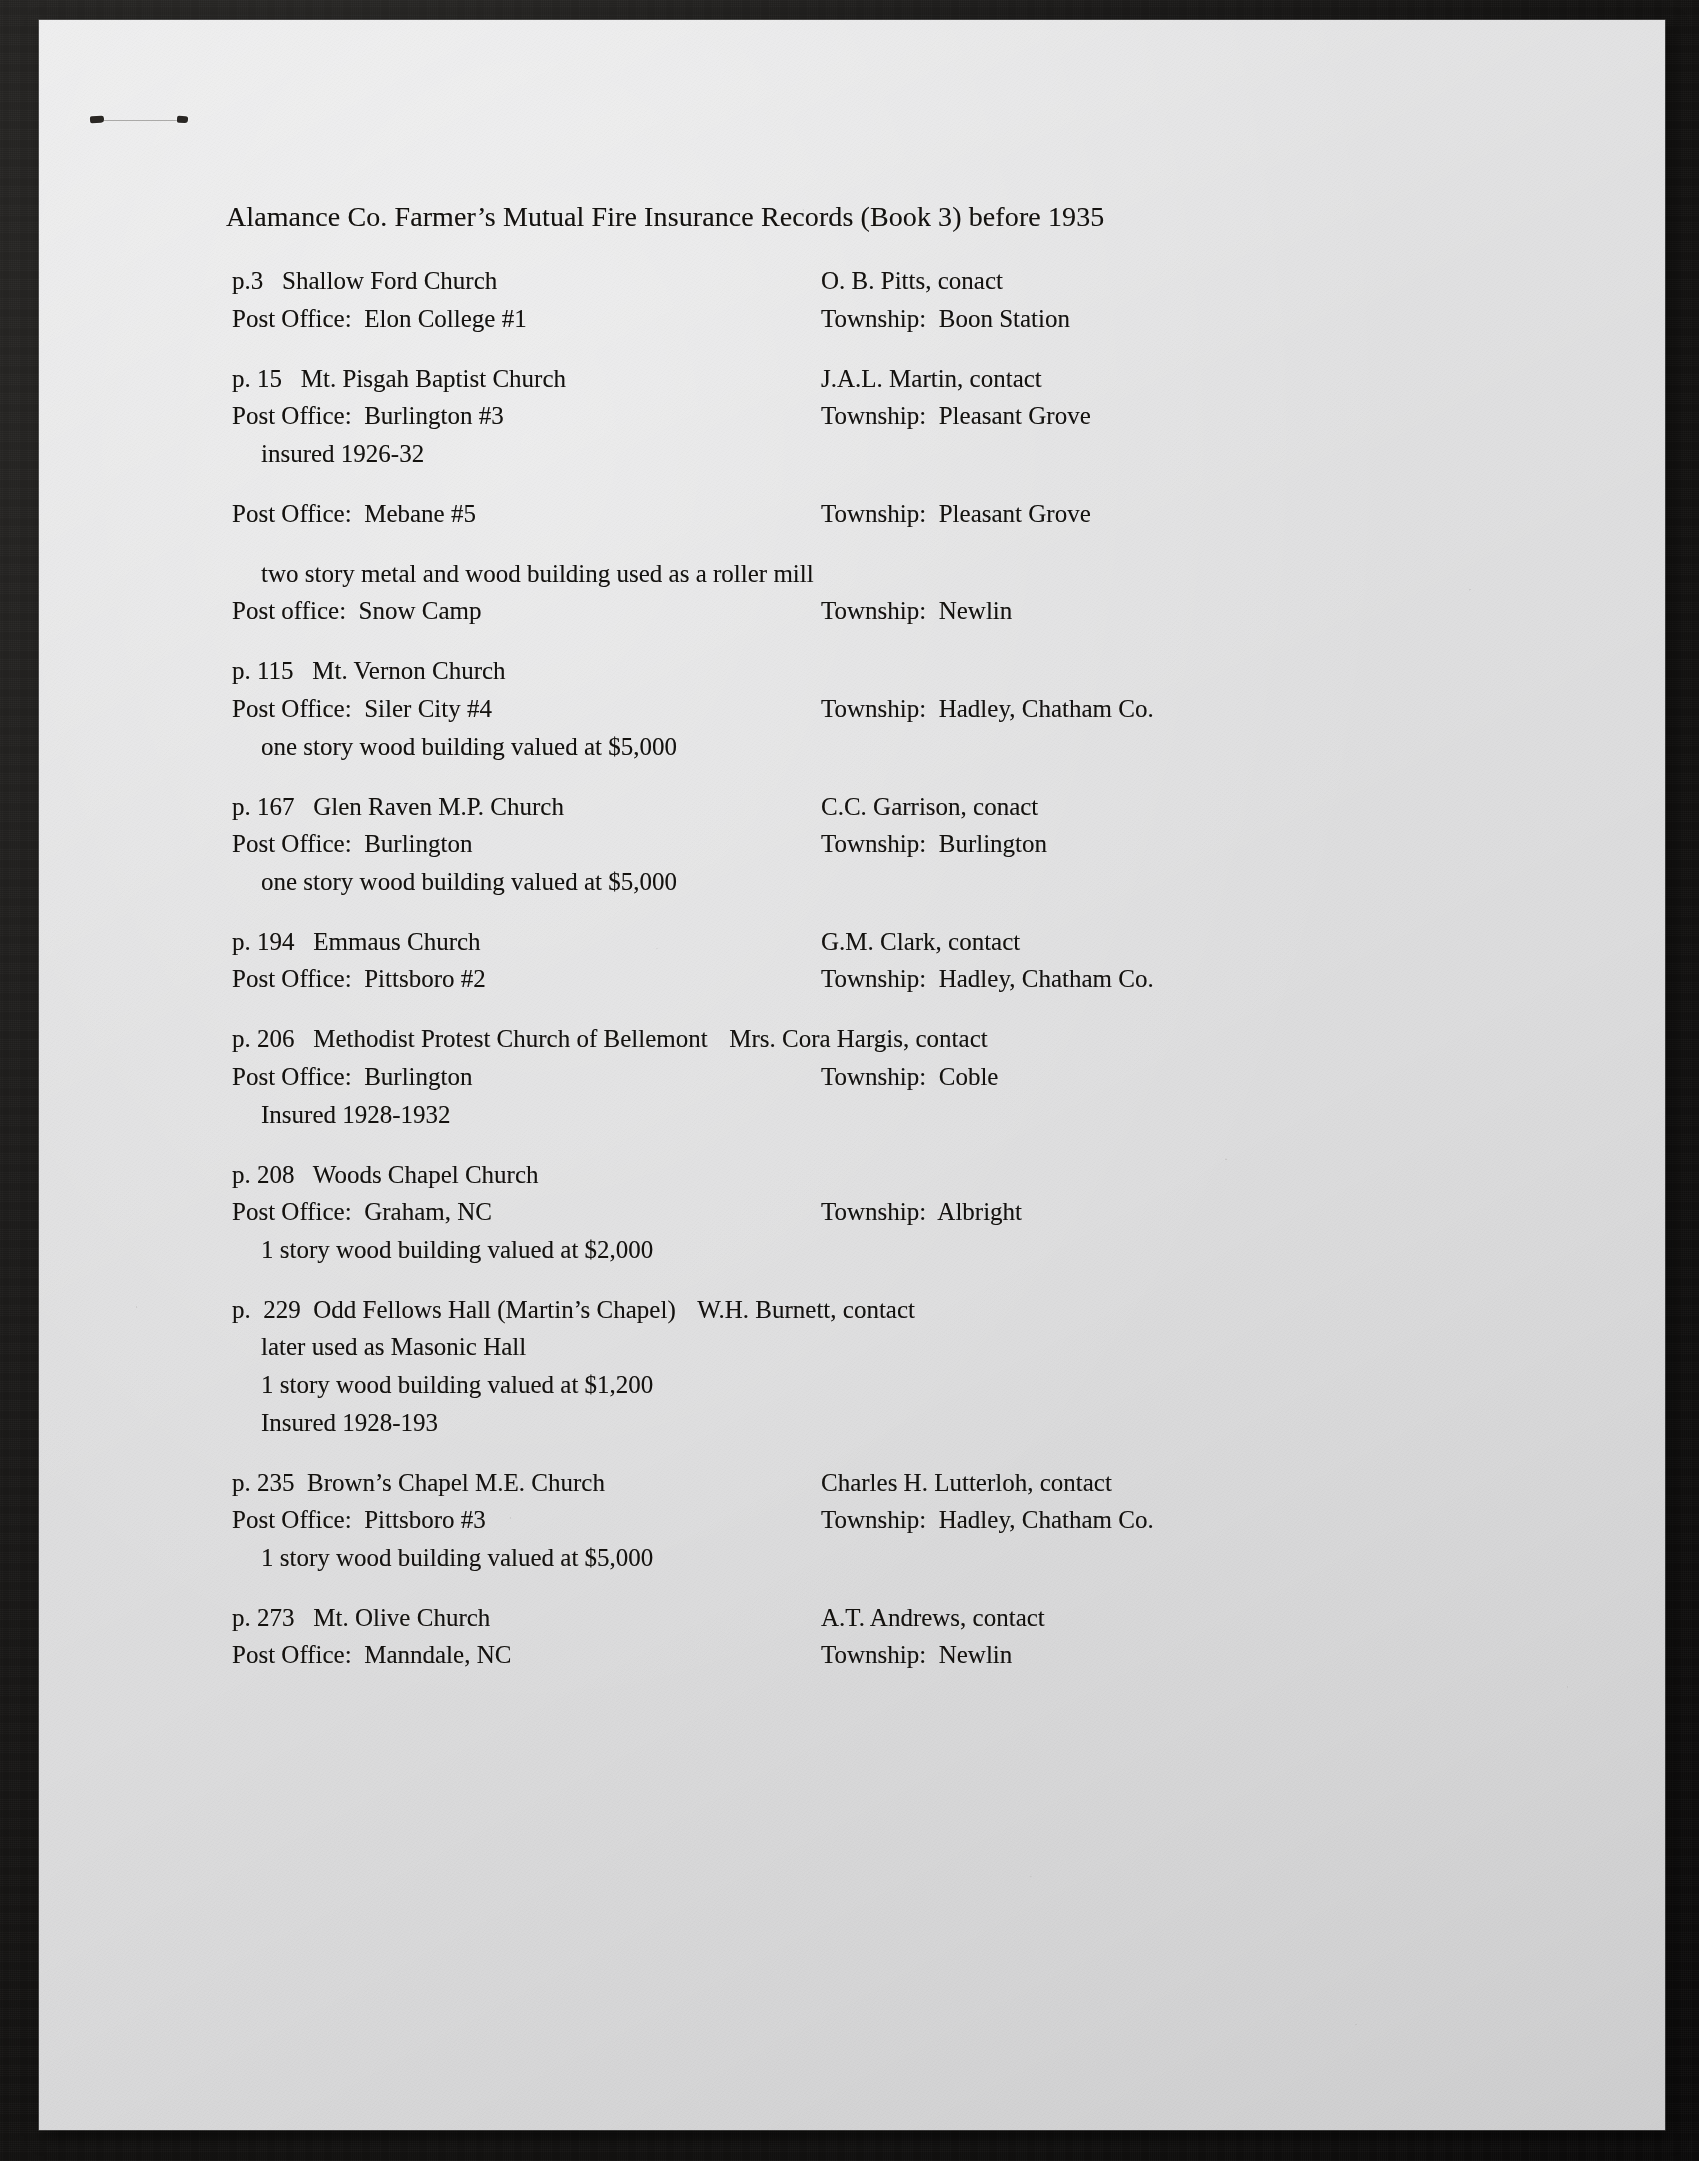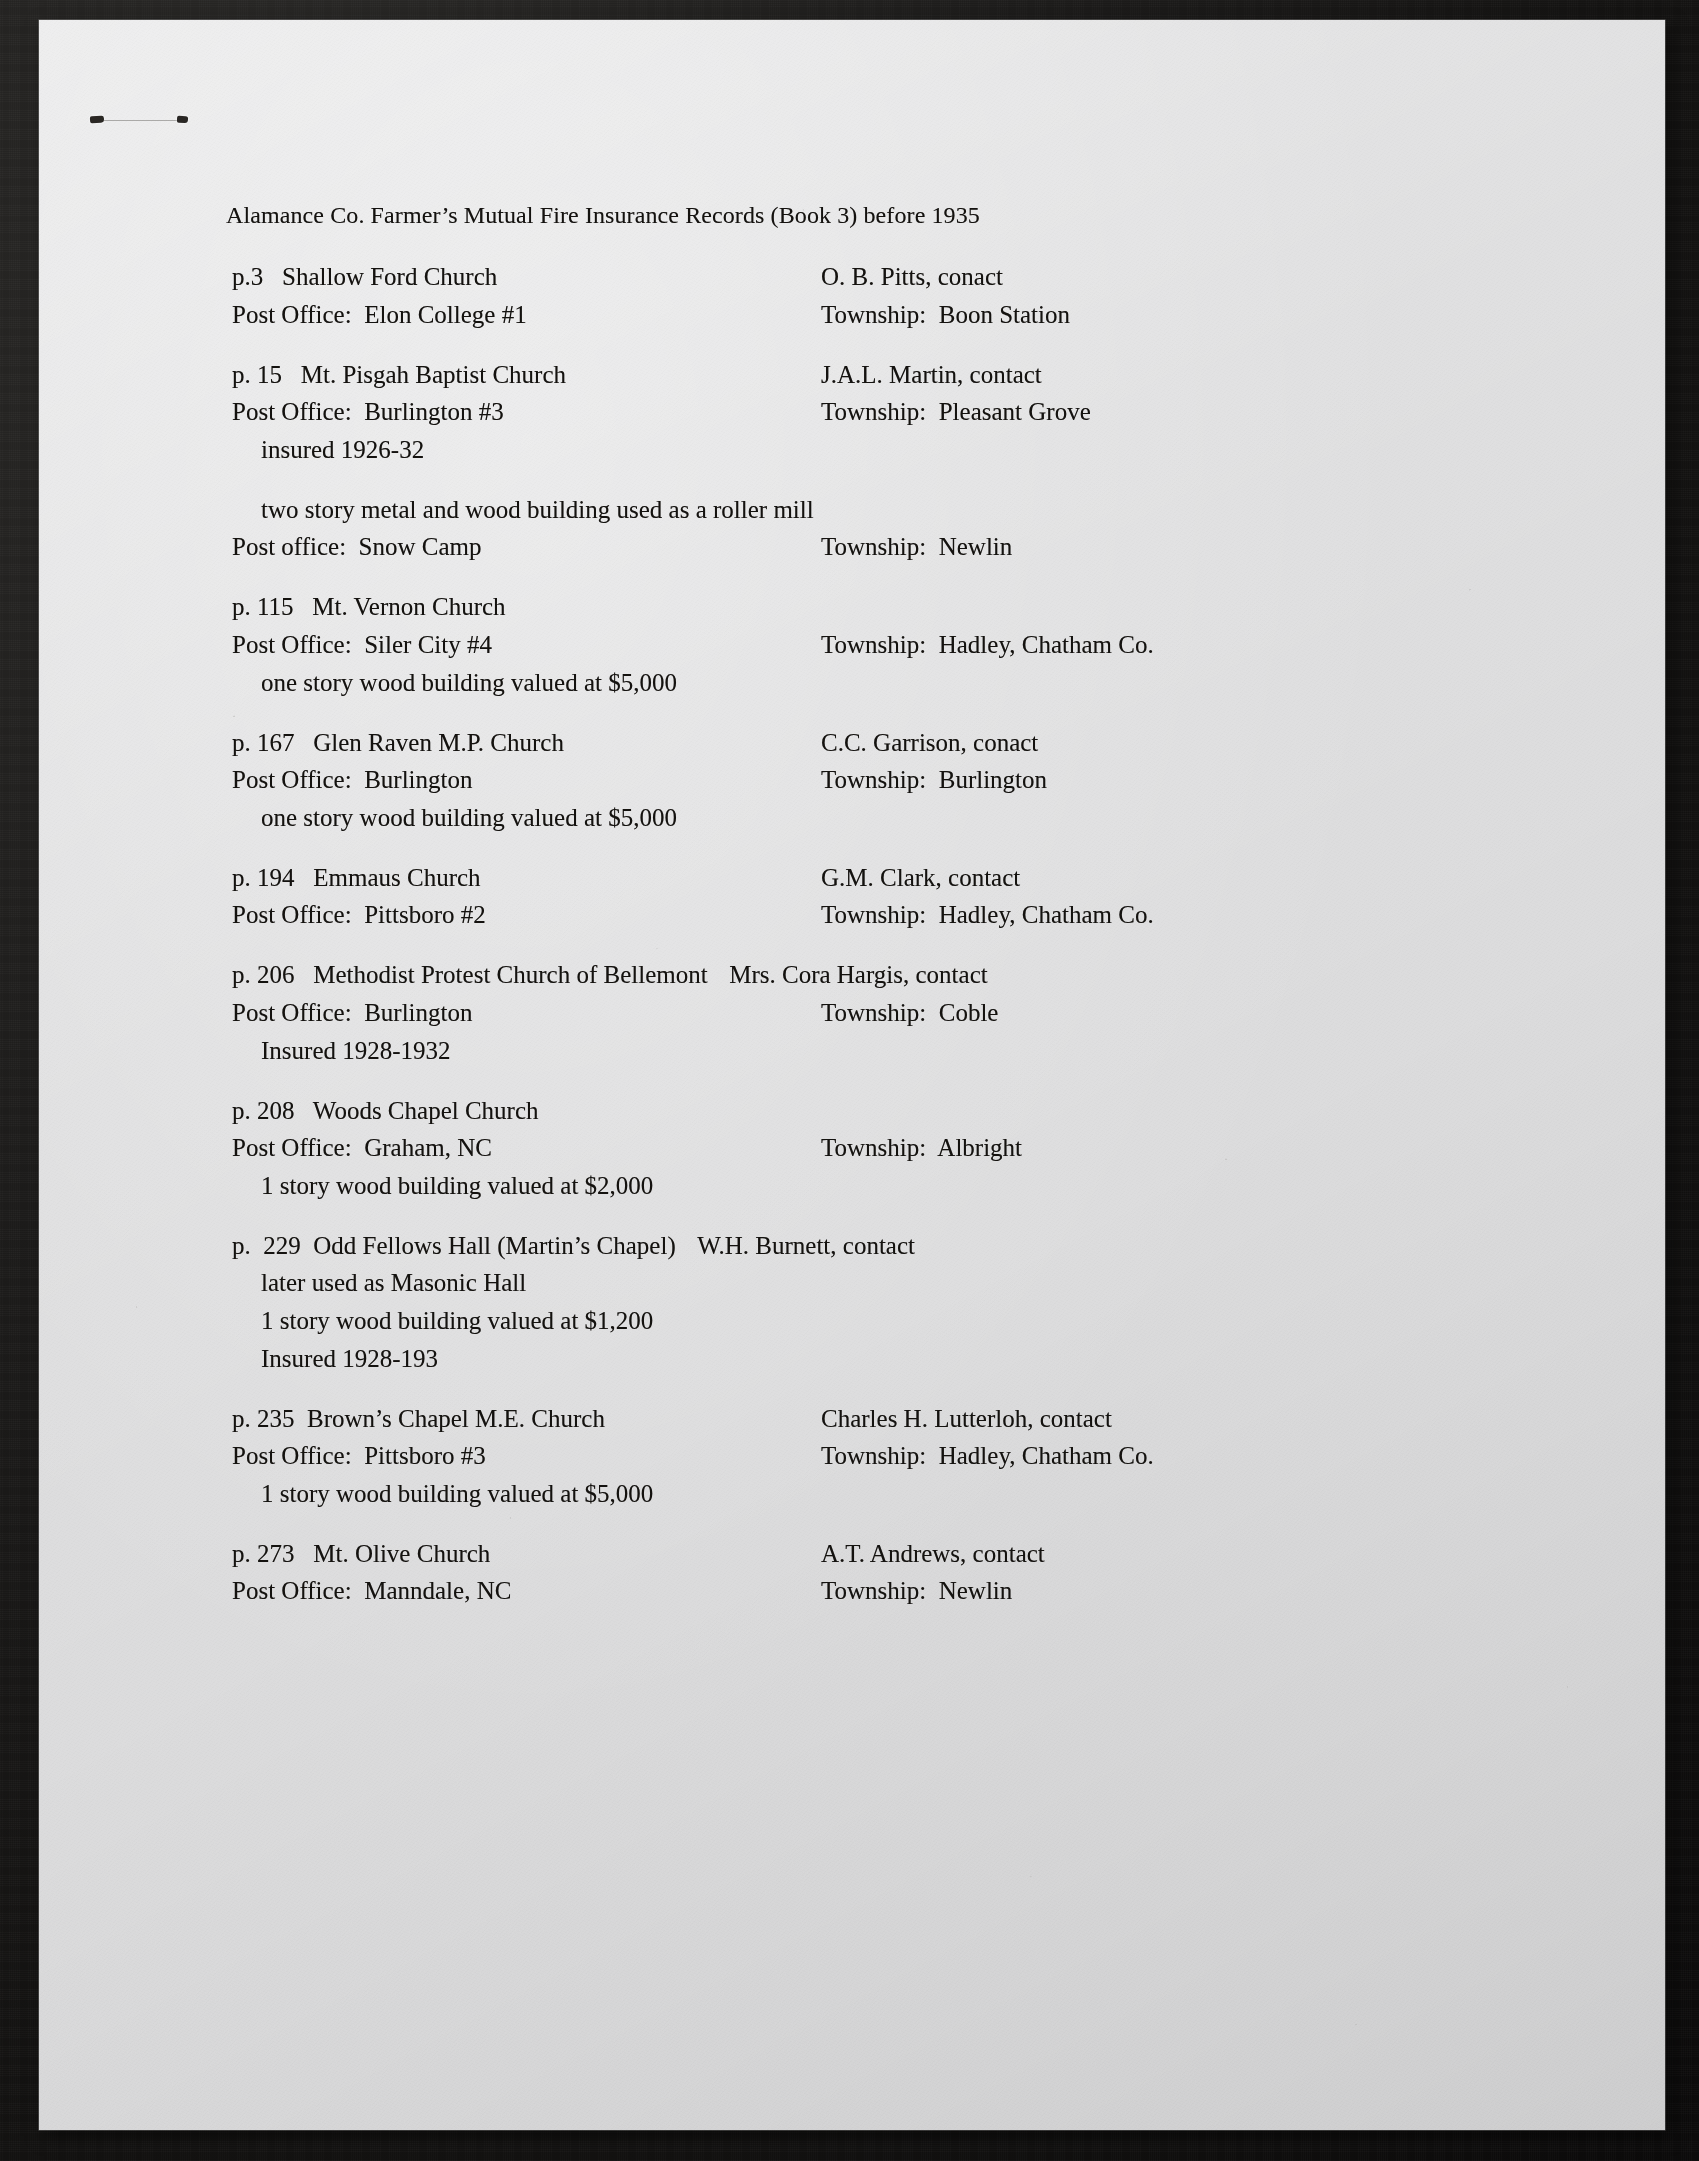--- a/index.html
+++ b/index.html
@@ -121,21 +121,21 @@
     left: 187px;   
     top: 183px;
     width: 1379px;
     color: #14120f;
     font-size: 25px;
     line-height: 1.0;
     -webkit-font-smoothing: antialiased;
   }
 
   .doc-title {
-    font-size: 24px;
+    font-size: 28px;
     letter-spacing: 0.1px;
     margin: 0 0 37px 0;
     white-space: pre;
   }
 
   .entry {
     margin: 0 0 35px 0;
   }
   .entry:last-child { margin-bottom: 0; }
 
@@ -193,20 +193,21 @@
         <div class="entry">
           <div class="entry-line"><span class="col-left">p.3   Shallow Ford Church</span><span class="col-right">O. B. Pitts, conact</span></div>
           <div class="entry-line"><span class="col-left">Post Office:  Elon College #1</span><span class="col-right">Township:  Boon Station</span></div>
         </div>
         <div class="entry">
           <div class="entry-line"><span class="col-left">p. 15   Mt. Pisgah Baptist Church</span><span class="col-right">J.A.L. Martin, contact</span></div>
           <div class="entry-line"><span class="col-left">Post Office:  Burlington #3</span><span class="col-right">Township:  Pleasant Grove</span></div>
           <div class="entry-line note-line">insured 1926-32</div>
         </div>
         <div class="entry">
+          <div class="entry-line"><span class="col-left">Post Office:  Mebane #5</span><span class="col-right">Township:  Pleasant Grove</span></div>
         </div>
         <div class="entry">
           <div class="entry-line note-line">two story metal and wood building used as a roller mill</div>
           <div class="entry-line"><span class="col-left">Post office:  Snow Camp</span><span class="col-right">Township:  Newlin</span></div>
         </div>
         <div class="entry">
           <div class="entry-line"><span class="col-left">p. 115   Mt. Vernon Church</span></div>
           <div class="entry-line"><span class="col-left">Post Office:  Siler City #4</span><span class="col-right">Township:  Hadley, Chatham Co.</span></div>
           <div class="entry-line note-line">one story wood building valued at $5,000</div>
         </div>

